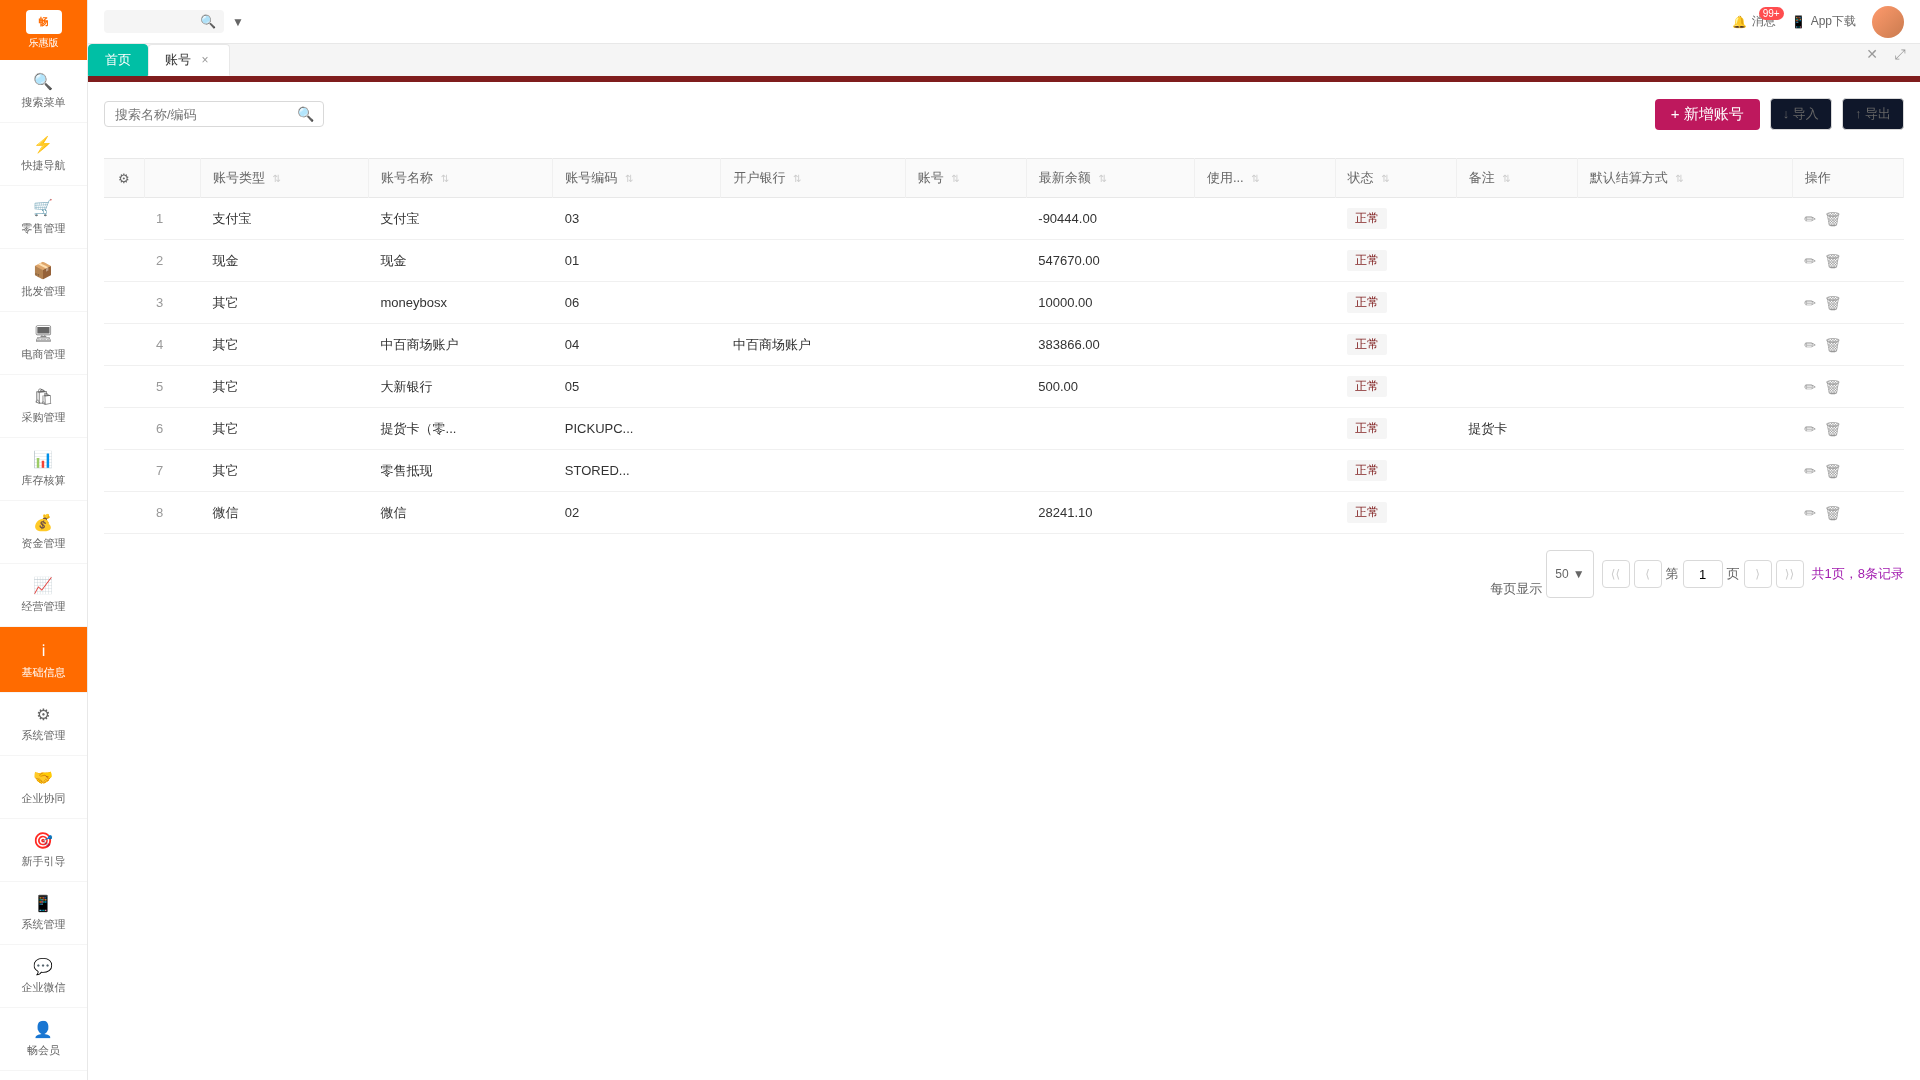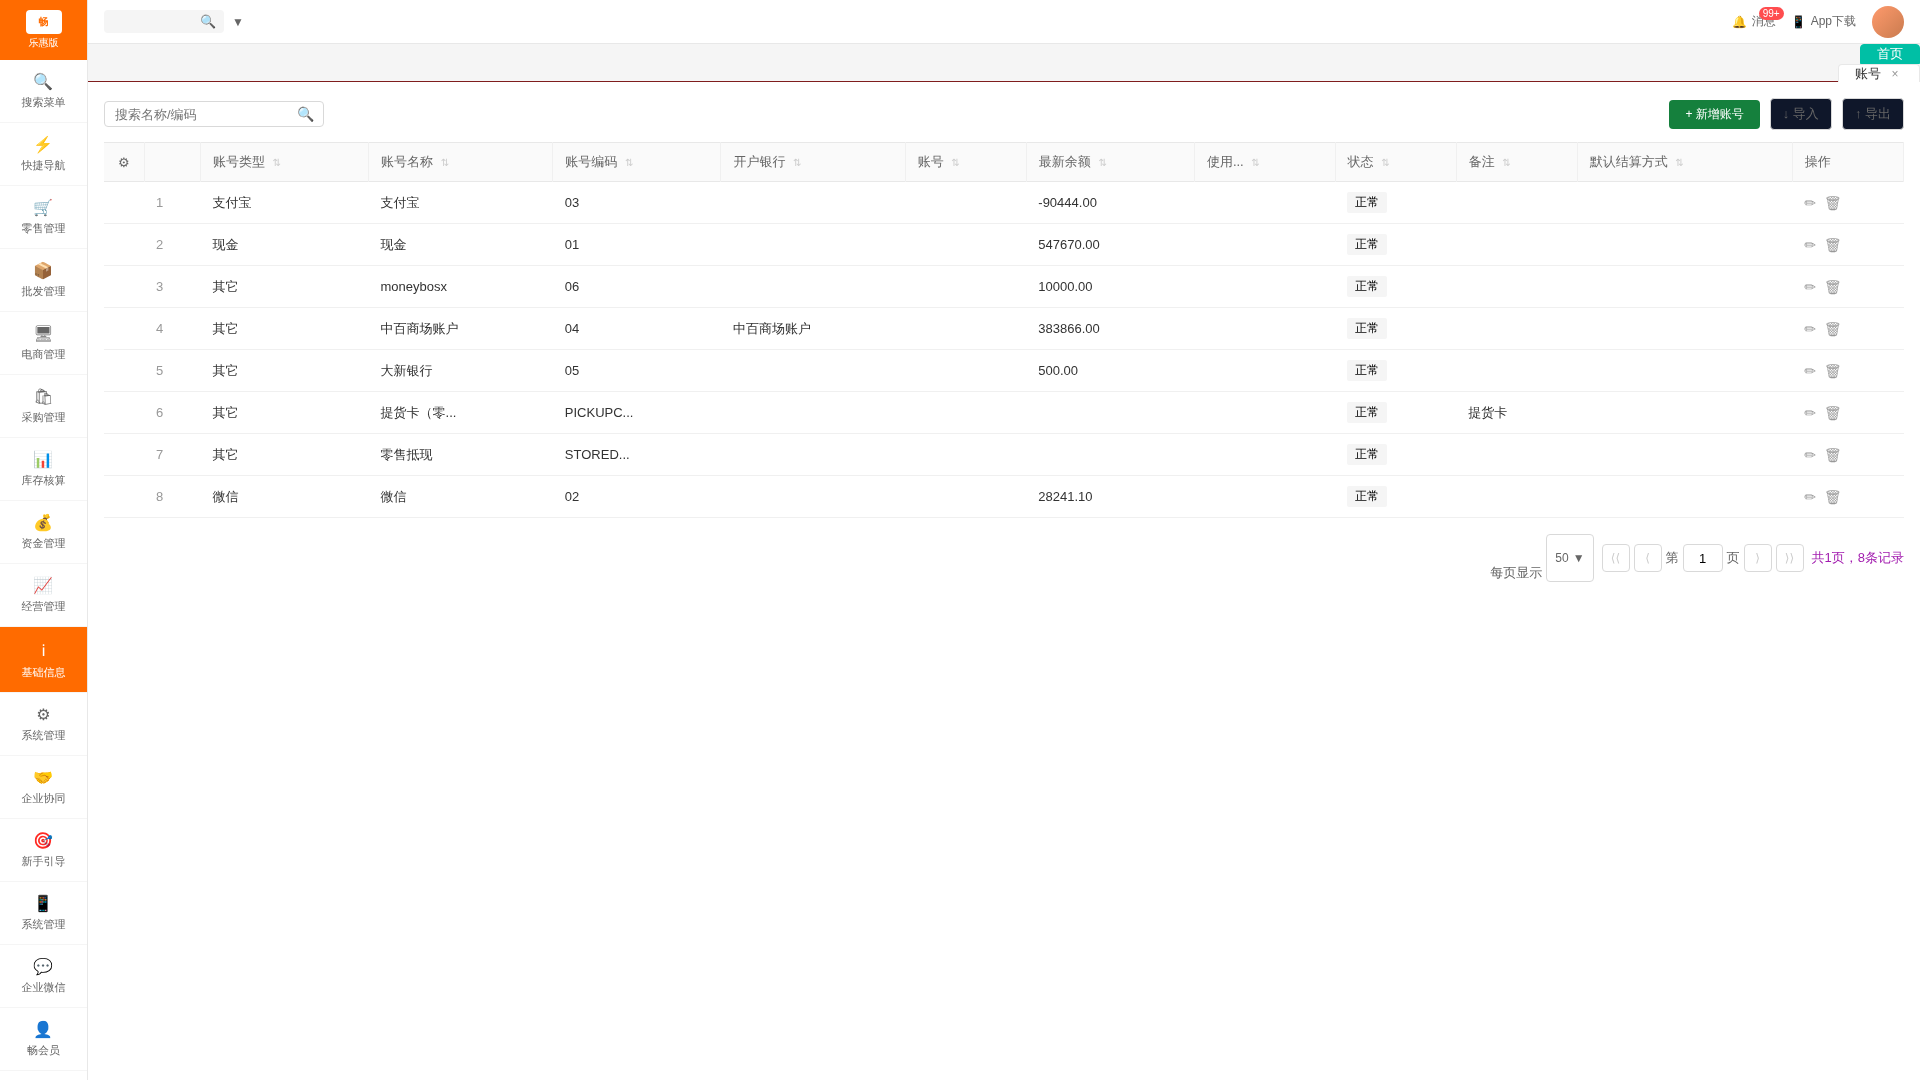--- a/index.html
+++ b/index.html
@@ -149,25 +149,24 @@
       border-radius: 50%;
       background: linear-gradient(135deg, #ff9a6c, #c97b4f);
       cursor: pointer;
     }
 
     
     .tab-bar {
       height: 38px;
       background: #f5f5f5;
       display: flex;
-      align-items: flex-end;
+      align-items: flex-start;
       padding-left: 0;
-      border-bottom: 1px solid #7f1d1d;
+      border-bottom: 6px solid #7f1d1d;
       flex-shrink: 0;
-      flex-direction: column;
     }
     .tab-item {
       height: 32px;
       padding: 0 16px;
       display: flex;
       align-items: center;
       gap: 6px;
       cursor: pointer;
       font-size: 13px;
       border-radius: 4px 4px 0 0;
@@ -219,46 +218,46 @@
       overflow: auto;
       background: #fff;
       padding: 16px;
     }
 
     
     .toolbar {
       display: flex;
       align-items: center;
       justify-content: space-between;
-      margin-bottom: 12px;
+      margin-bottom: 28px;
     }
     .search-box {
       display: flex;
       align-items: center;
       border: 1px solid #d9d9d9;
       border-radius: 4px;
       padding: 4px 10px;
       gap: 6px;
       width: 220px;
     }
     .search-box input {
       border: none;
       outline: none;
       font-size: 13px;
       flex: 1;
     }
     .search-icon { color: #999; font-size: 14px; cursor: pointer; }
     .toolbar-buttons { display: flex; gap: 10px; align-items: center; }
     .btn-add {
-      background: #15803d;
+      background: #be185d;
       color: #fff;
       border: none;
       border-radius: 4px;
       padding: 6px 16px;
-      font-size: 12px;
+      font-size: 15px;
       cursor: pointer;
       display: flex;
       align-items: center;
       gap: 4px;
     }
     .btn-import, .btn-export {
       background: #0f172a;
       color: #666;
       border: 1px solid #d9d9d9;
       border-radius: 4px;
@@ -295,21 +294,21 @@
     thead th.settings-col { width: 40px; text-align: center; }
     tbody tr { border-bottom: 1px solid #f0f0f0; }
     tbody td {
       padding: 10px 12px;
       color: #333;
       white-space: nowrap;
     }
     .status-badge {
       display: inline-block;
       background: #f5f5f5;
-      color: #000000;
+      color: #7f1d1d;
       border-radius: 2px;
       padding: 2px 8px;
       font-size: 12px;
     }
     .action-btns { display: flex; gap: 8px; }
     .action-btn {
       color: #999;
       cursor: pointer;
       font-size: 14px;
     }

